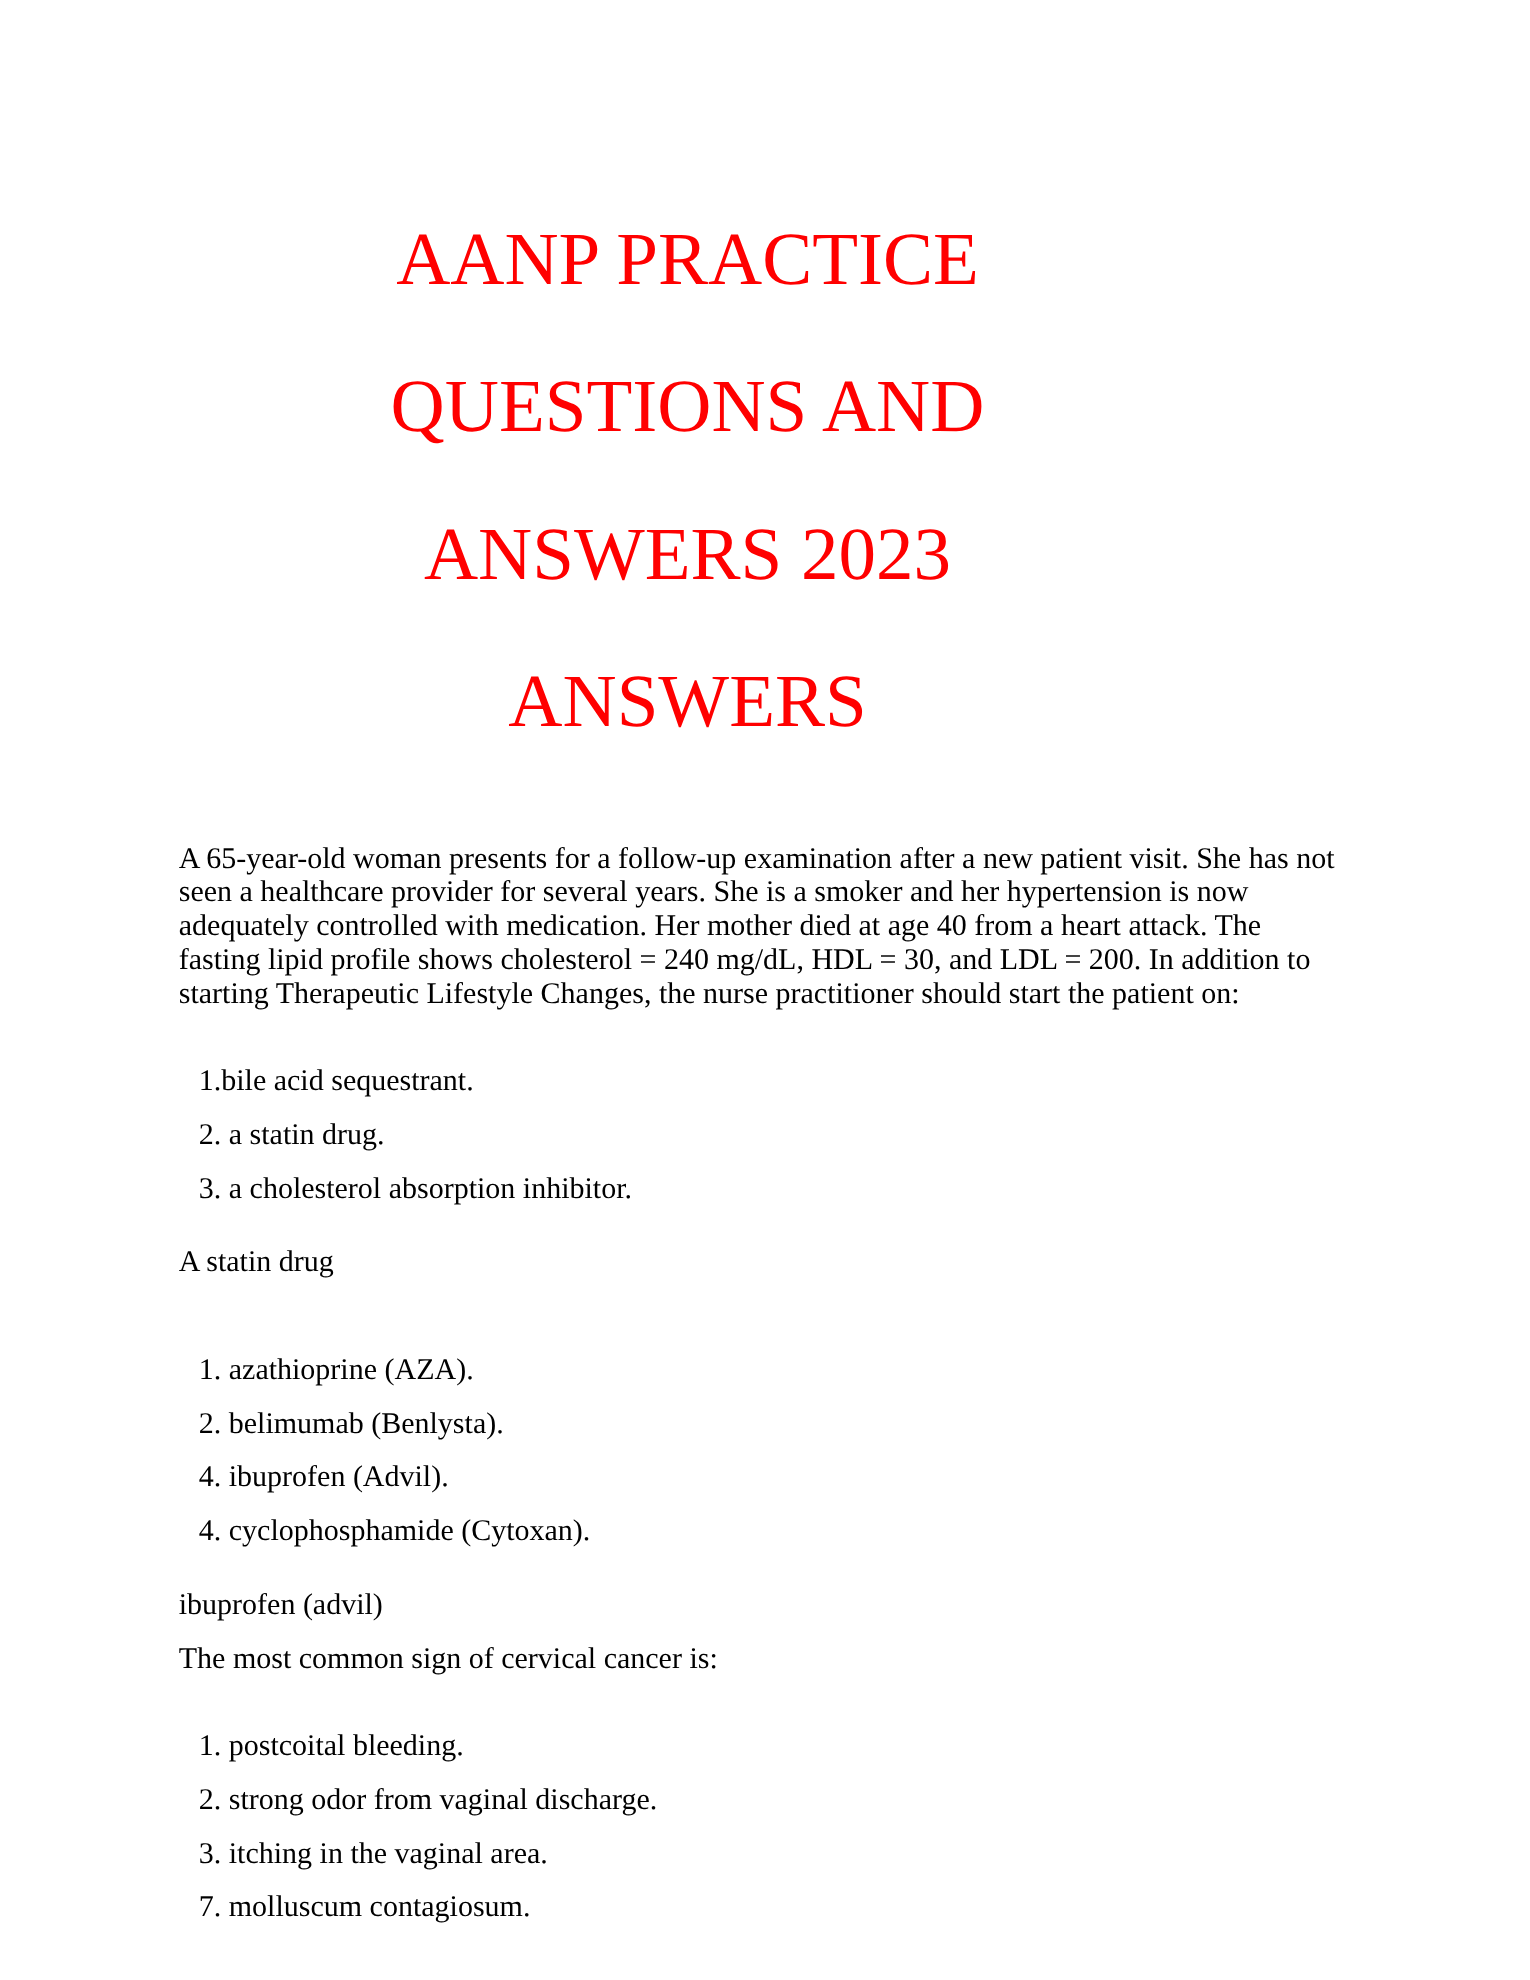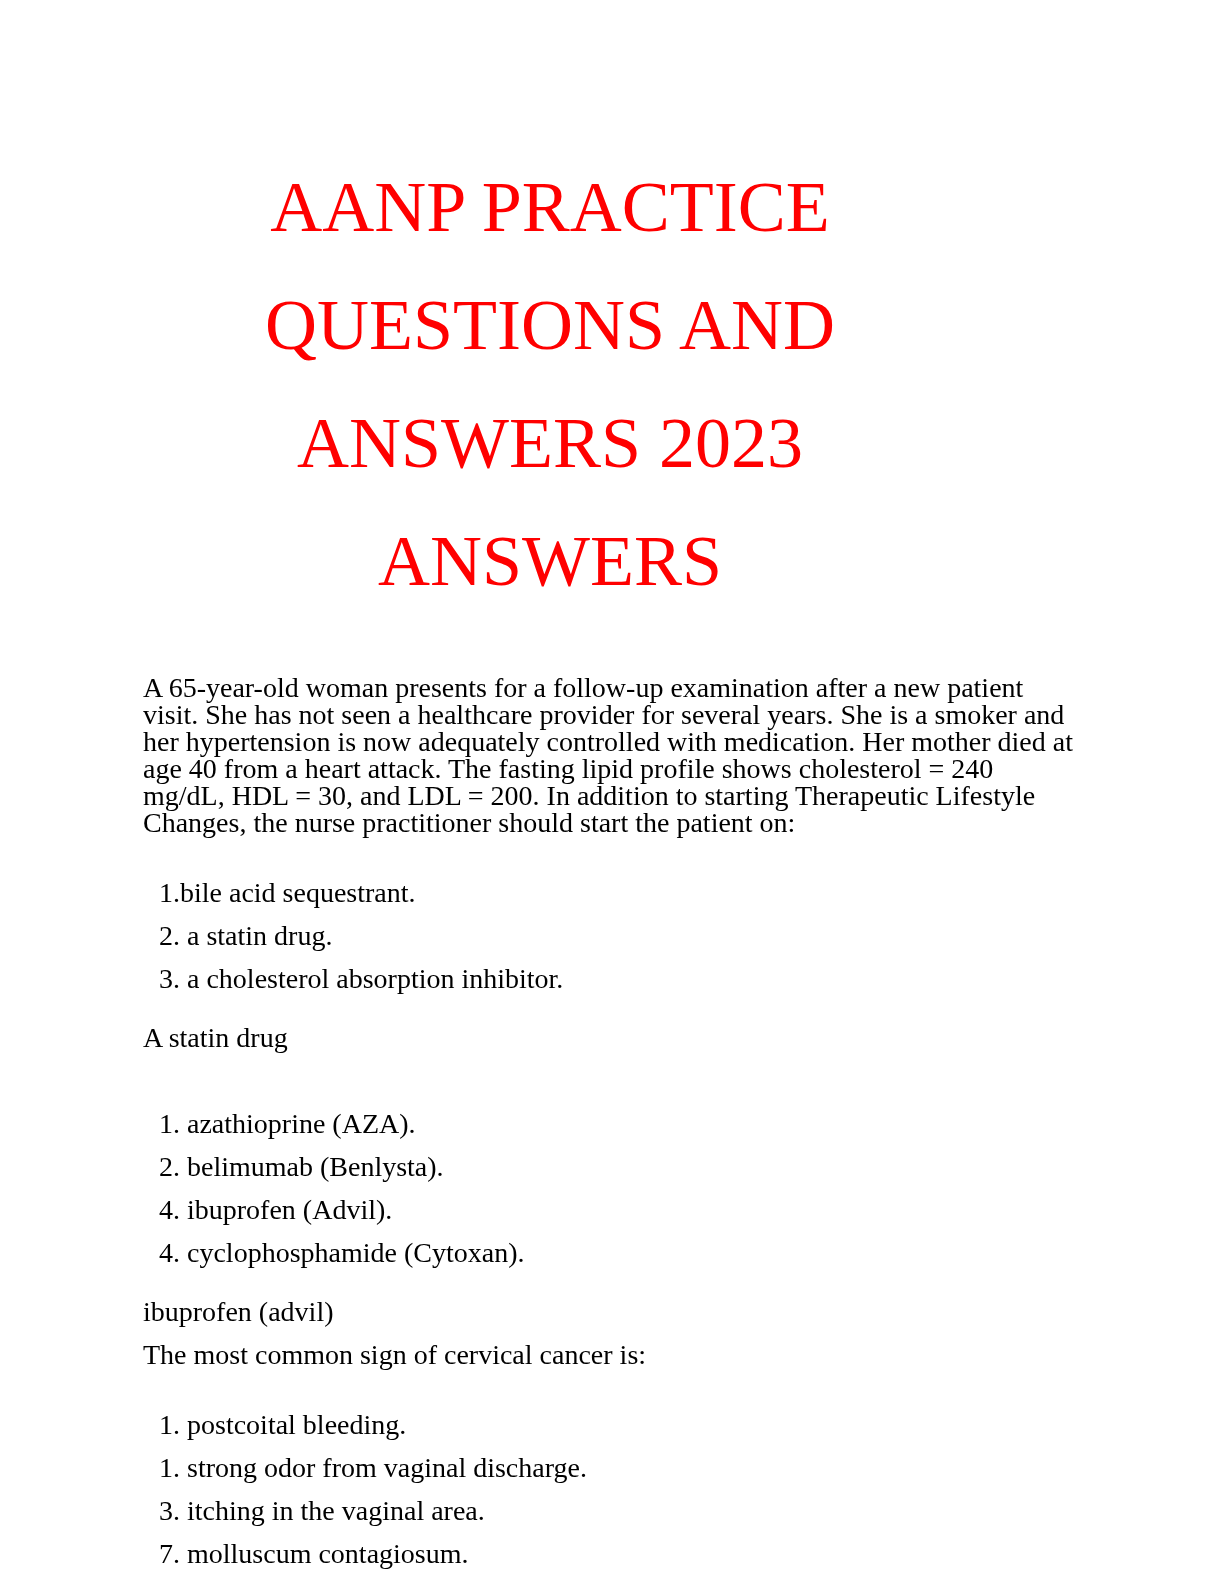--- a/index.html
+++ b/index.html
@@ -16,33 +16,33 @@
       color: #000000;
     }
     .title {
       position: absolute;
       left: 0;
       top: 148px;
       width: 1100px;
       text-align: center;
       color: #ff0000;
       font-family: "Liberation Serif", serif;
-      font-size: 72px;
+      font-size: 60px;
       line-height: 118px;
       letter-spacing: 0px;
       margin: 0;
       font-weight: normal;
     }
     .title span { display: block; }
     .content {
       position: absolute;
       left: 143px;
       top: 674px;
       width: 930px;
-      font-size: 28px;
+      font-size: 24px;
       line-height: 27px;
     }
     .q-stem { margin: 0; }
     .options {
       list-style: none;
       margin: 0;
       padding: 0;
     }
     .options li { margin: 16px; }
     .gap-lg { height: 27px; }
@@ -87,19 +87,19 @@
     <p class="answer">ibuprofen (advil)</p>
   </section>
 
   <div class="gap-sm"></div>
 
   <section>
     <p class="q-stem">The most common sign of cervical cancer is:</p>
     <div class="gap-lg"></div>
     <ul class="options">
       <li>1. postcoital bleeding.</li>
-      <li>1. strong odor from vaginal discharge.</li>
+      <li>2. strong odor from vaginal discharge.</li>
       <li>3. itching in the vaginal area.</li>
       <li>7. molluscum contagiosum.</li>
     </ul>
   </section>
 
 </div>
 
 </body></html>

